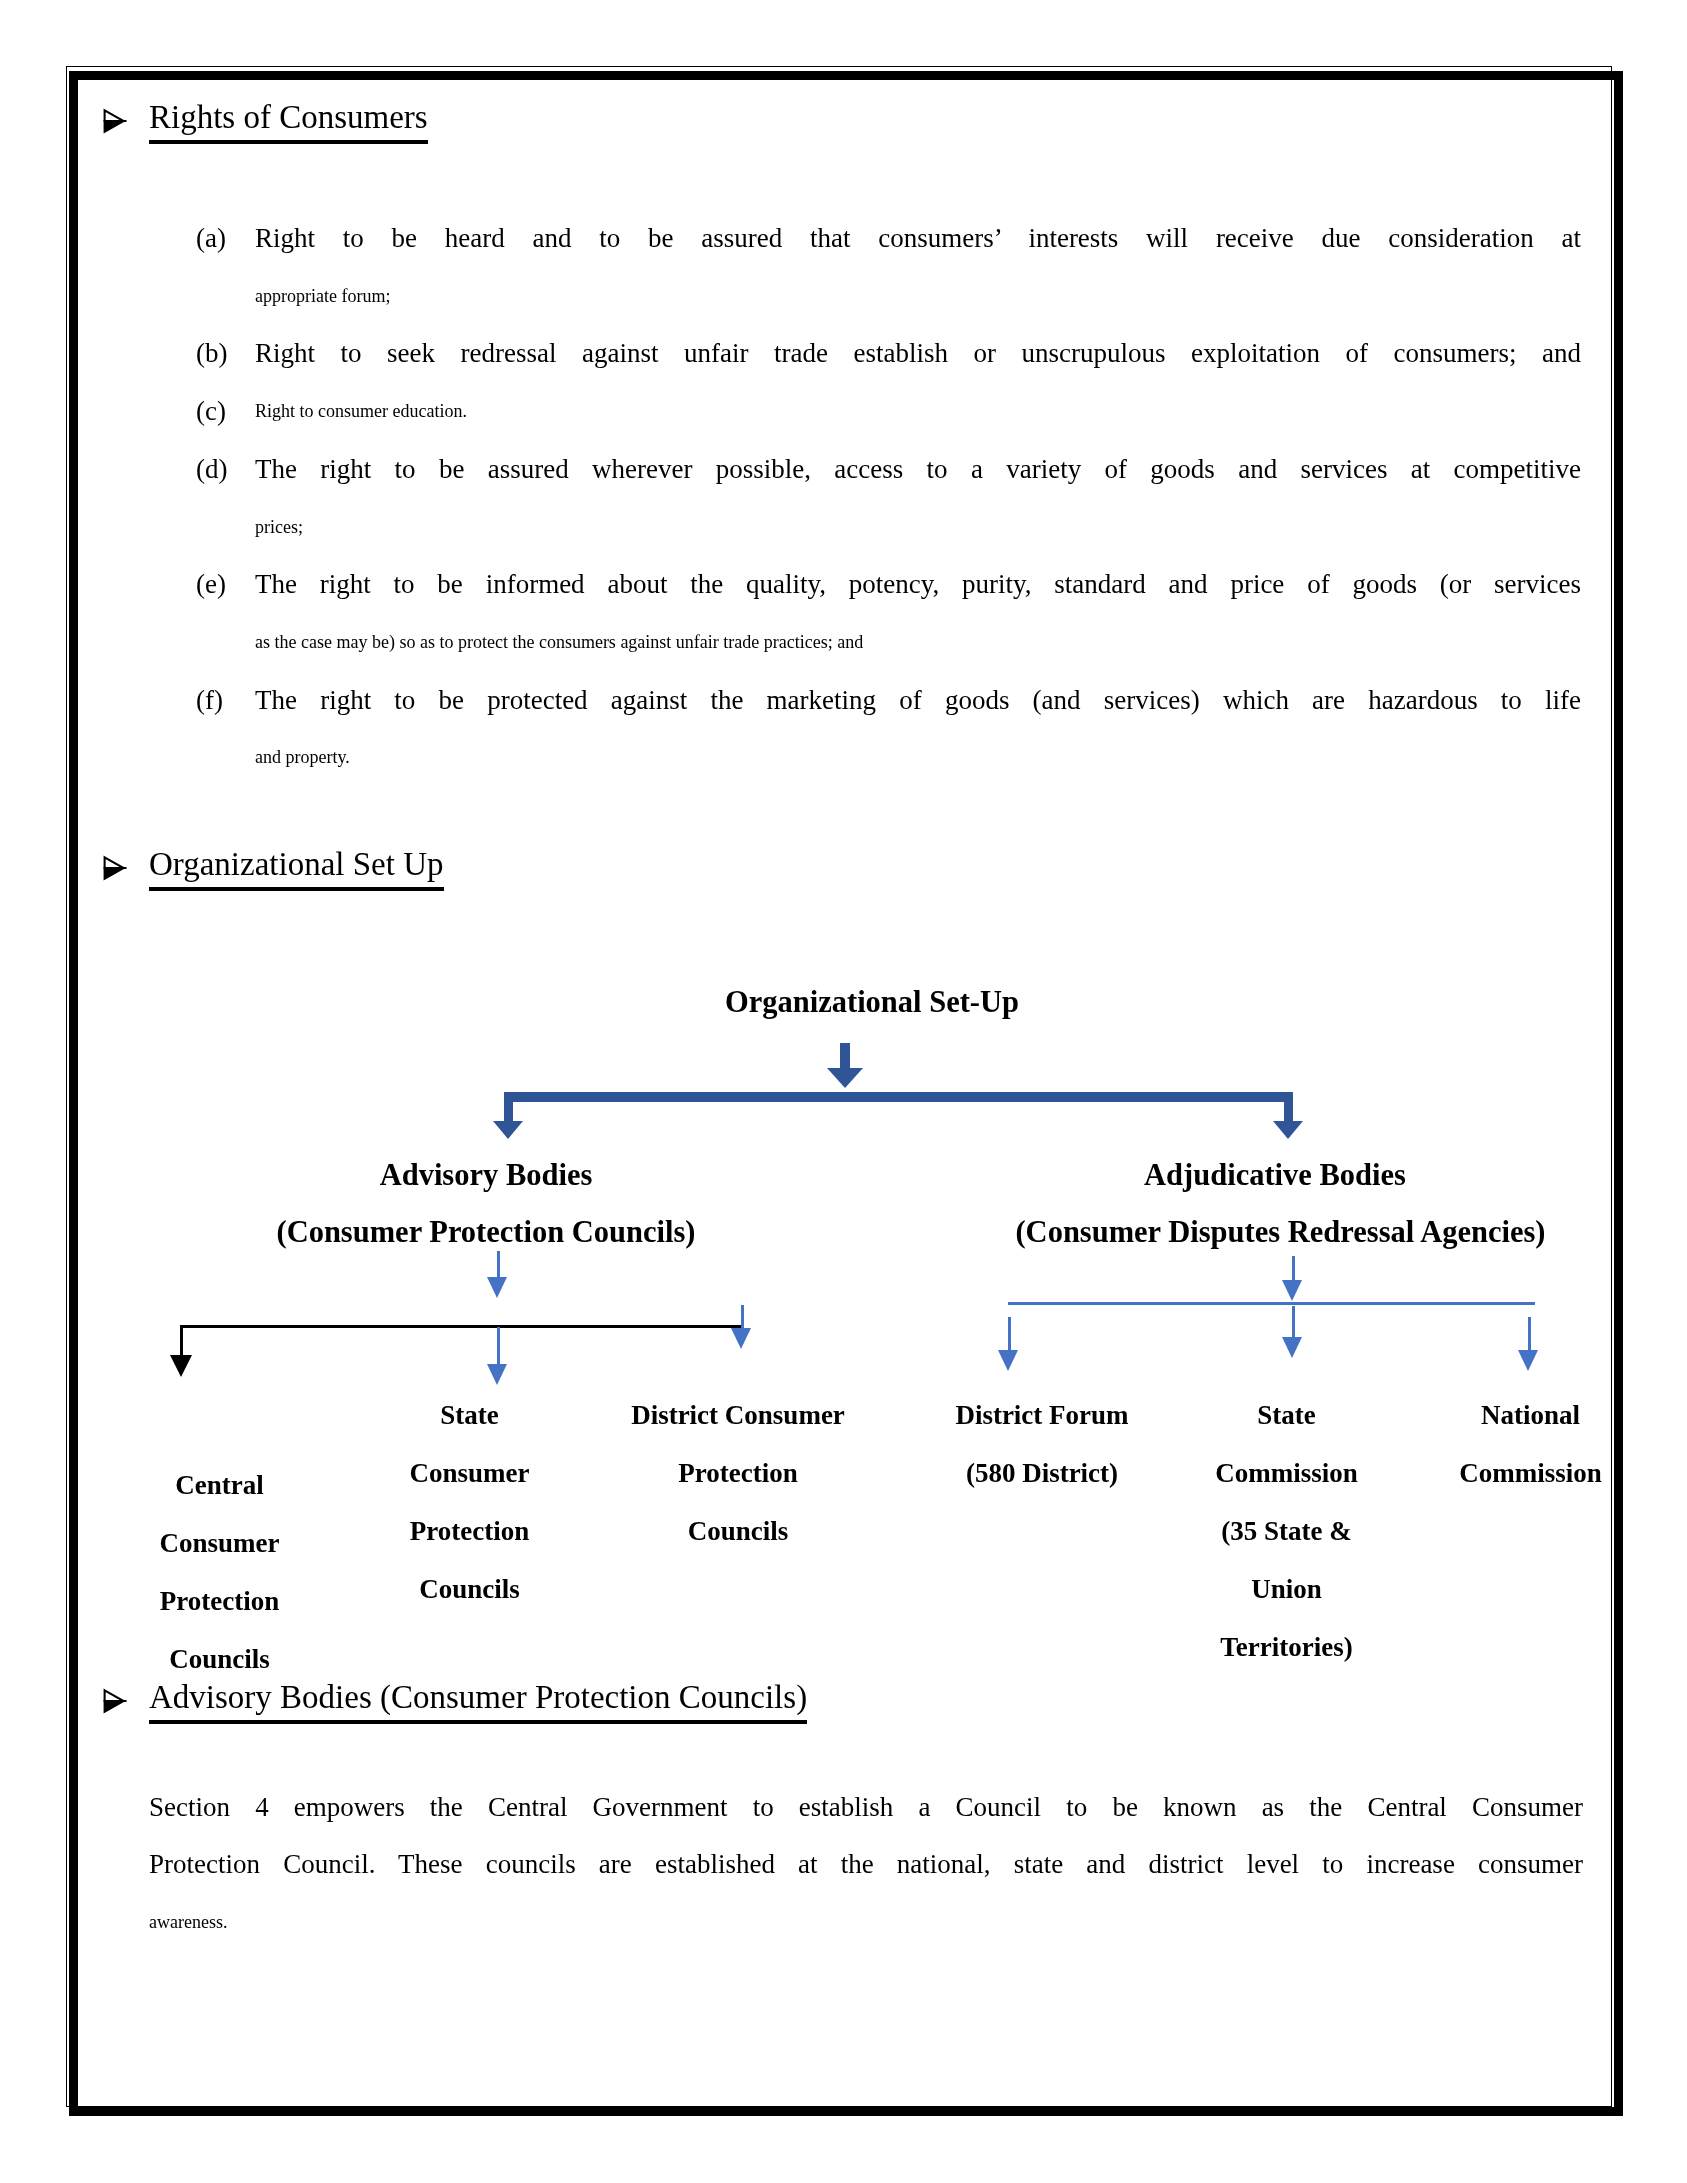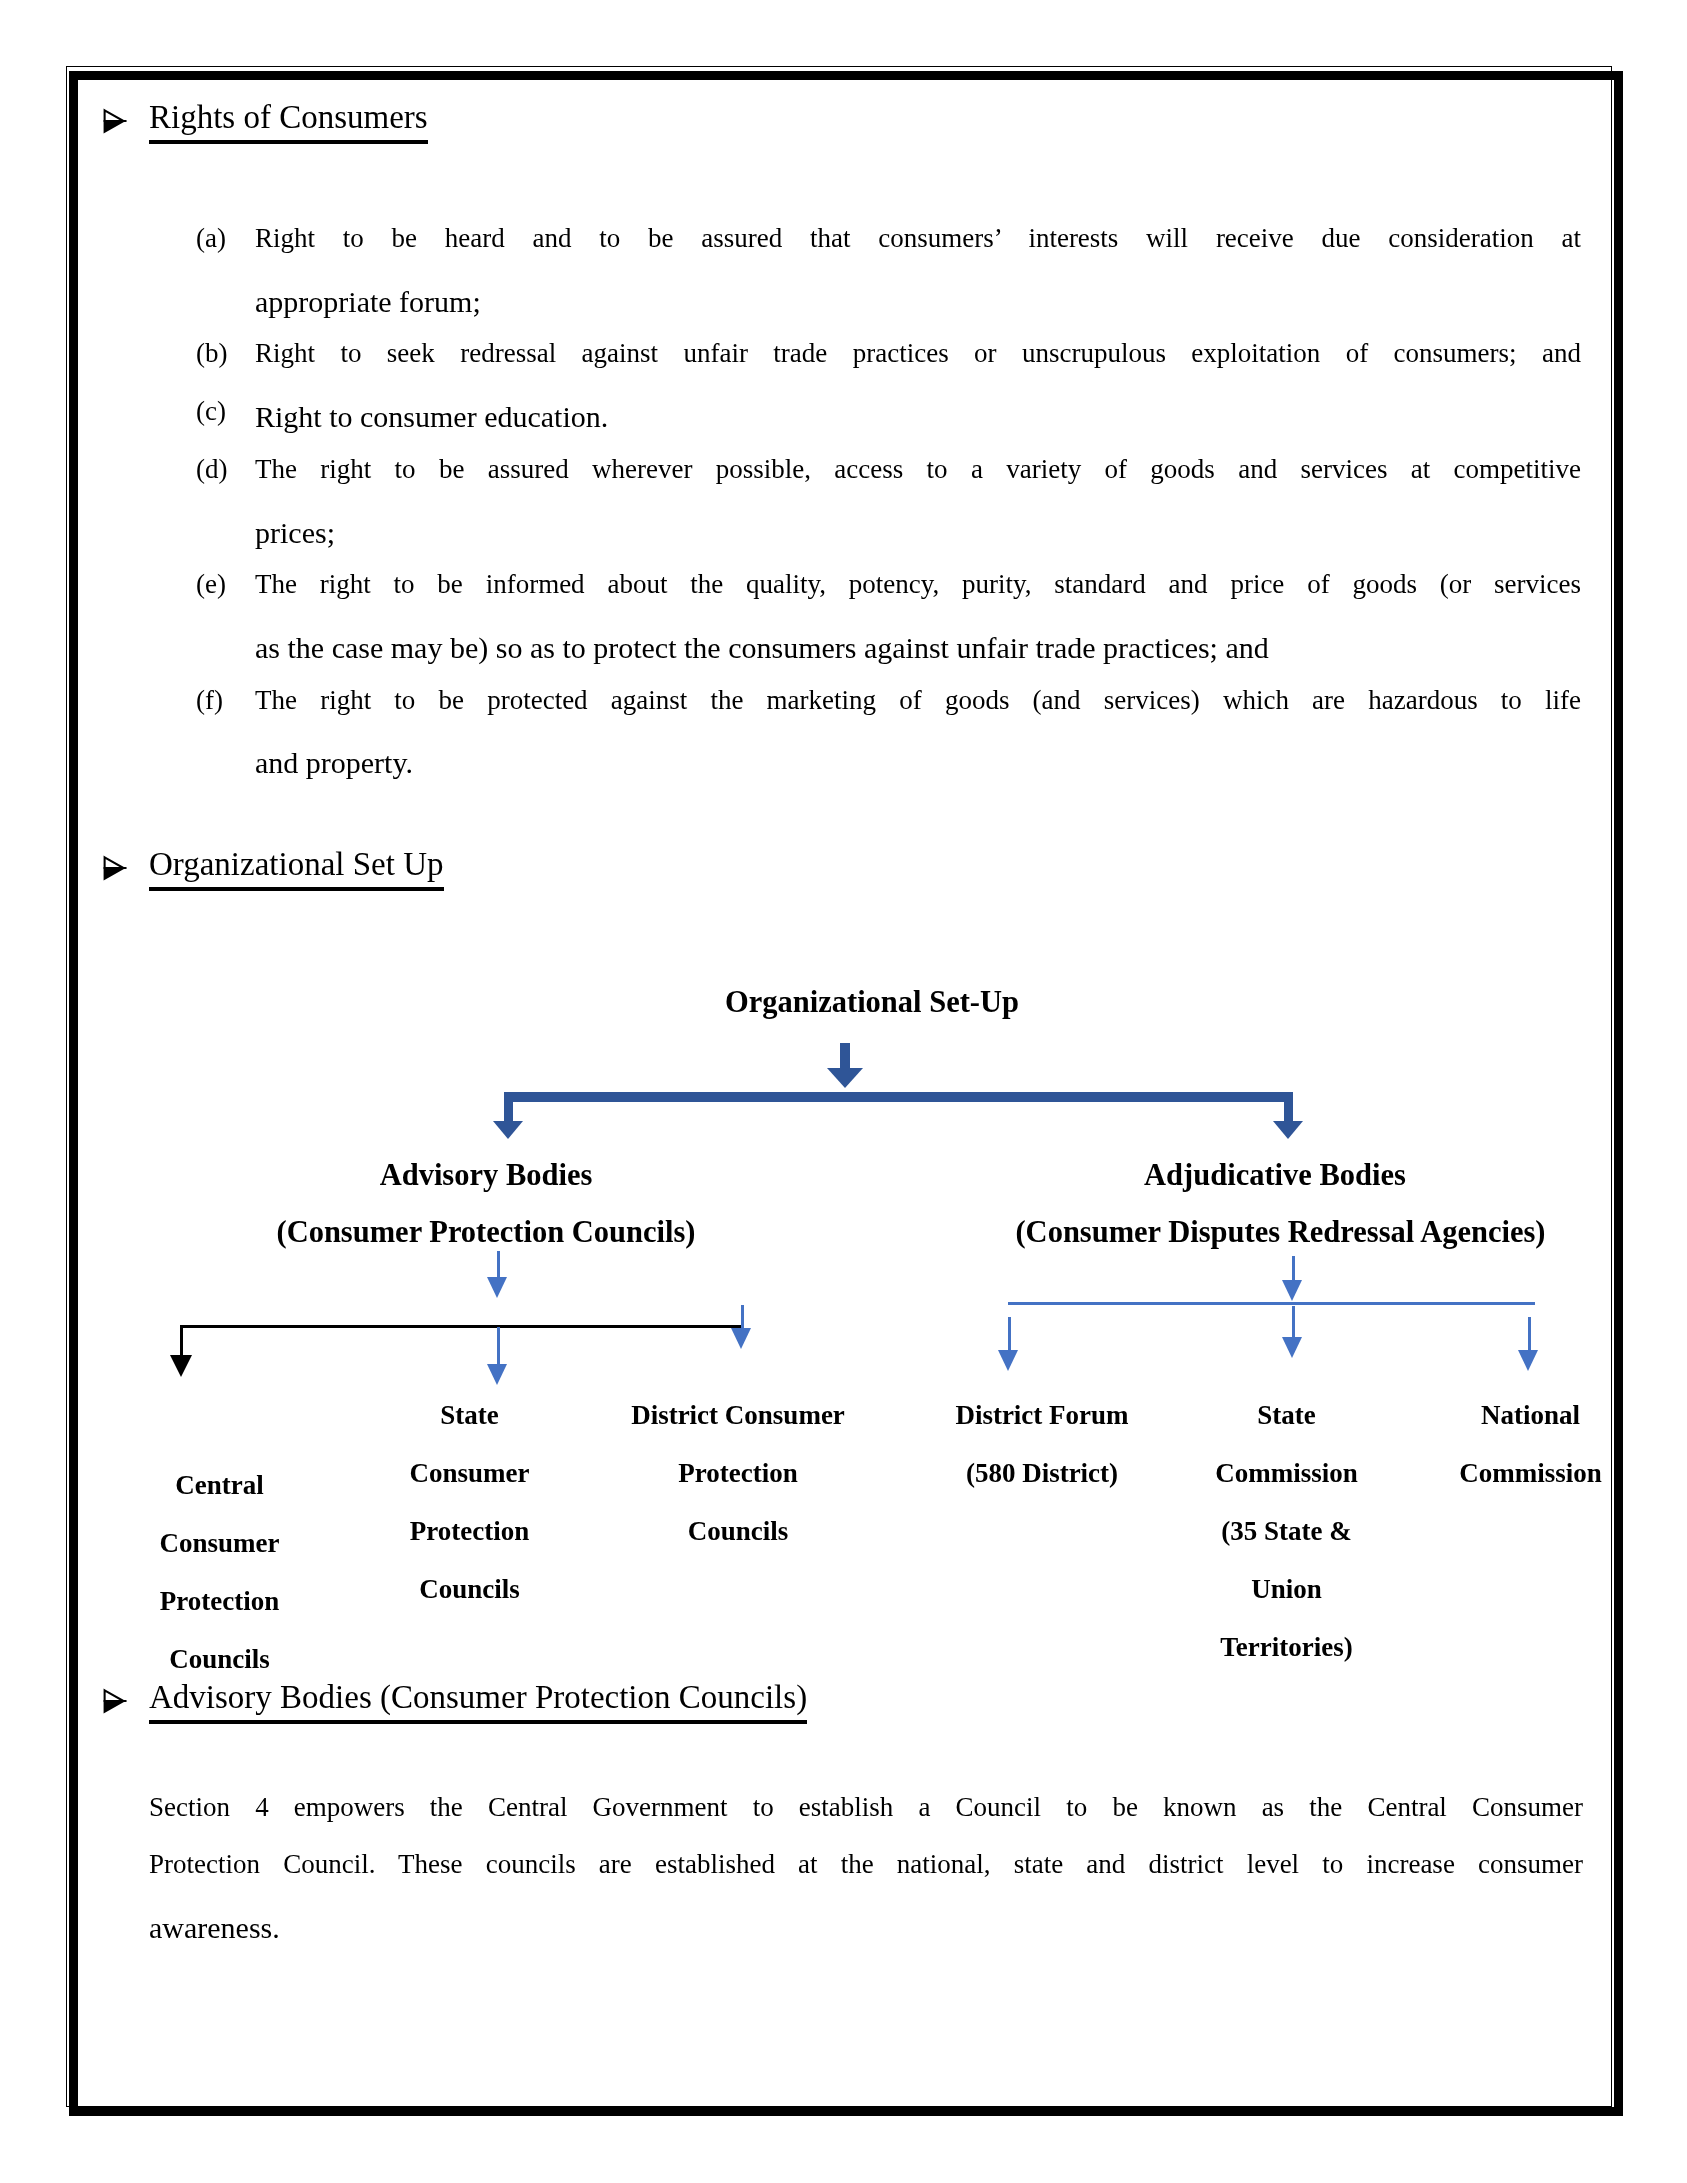--- a/index.html
+++ b/index.html
@@ -10,21 +10,21 @@
   }
   .abs{position:absolute;box-sizing:border-box;}
   
   .frame-thin{left:66px;top:66px;width:1546px;height:2041px;border:1.6px solid #000;z-index:10;pointer-events:none;}
   .frame-thick{left:69px;top:71px;width:1554px;height:2045px;border:9px solid #000;z-index:11;pointer-events:none;background:transparent;}
   
   .hrow{font-size:33px;font-weight:normal;line-height:40px;white-space:nowrap;z-index:2;}
   .hrow .u{display:inline-block;border-bottom:4.1px solid #000;padding-bottom:3.3px;}
   
   .mk{font-size:27px;line-height:38px;z-index:2;}
-  .bl{font-size:30px;line-height:38px;white-space:nowrap;z-index:2;margin-top:6px;}
+  .bl{font-size:18px;line-height:38px;white-space:nowrap;z-index:2;}
   .jl{font-size:27px;line-height:38px;width:1326px;text-align:justify;text-align-last:justify;z-index:2;}
   .jp{font-size:27px;line-height:38px;width:1434px;text-align:justify;text-align-last:justify;z-index:2;}
   
   .dt{font-size:30.5px;font-weight:bold;line-height:36px;text-align:center;z-index:2;}
   .col{font-size:27px;font-weight:bold;line-height:58px;text-align:center;z-index:2;}
   
   .shaft{background:#4472c4;z-index:1;}
   .shaft-thick{background:#2f5597;z-index:1;}
   .hline-black{background:#000;z-index:1;}
   .hline-blue{background:#4472c4;z-index:1;}
@@ -49,21 +49,21 @@
 </div>
 <div class="abs hrow" style="left:149px;top:97px">
   <span class="u">Rights of Consumers</span>
 </div>
 
 <div class="abs mk" style="left:196px;top:219px">(a)</div>
 <div class="abs jl" style="left:255px;top:219px">Right to be heard and to be assured that consumers’ interests will receive due consideration at</div>
 <div class="abs bl" style="left:255px;top:277px">appropriate forum;</div>
 
 <div class="abs mk" style="left:196px;top:334px">(b)</div>
-<div class="abs jl" style="left:255px;top:334px">Right to seek redressal against unfair trade practices or unscrupulous exploitation of consumers; and</div>
+<div class="abs jl" style="left:255px;top:334px">Right to seek redressal against unfair trade establish or unscrupulous exploitation of consumers; and</div>
 
 <div class="abs mk" style="left:196px;top:392px">(c)</div>
 <div class="abs bl" style="left:255px;top:392px">Right to consumer education.</div>
 
 <div class="abs mk" style="left:196px;top:450px">(d)</div>
 <div class="abs jl" style="left:255px;top:450px">The right to be assured wherever possible, access to a variety of goods and services at competitive</div>
 <div class="abs bl" style="left:255px;top:508px">prices;</div>
 
 <div class="abs mk" style="left:196px;top:565px">(e)</div>
 <div class="abs jl" style="left:255px;top:565px">The right to be informed about the quality, potency, purity, standard and price of goods (or services</div>

